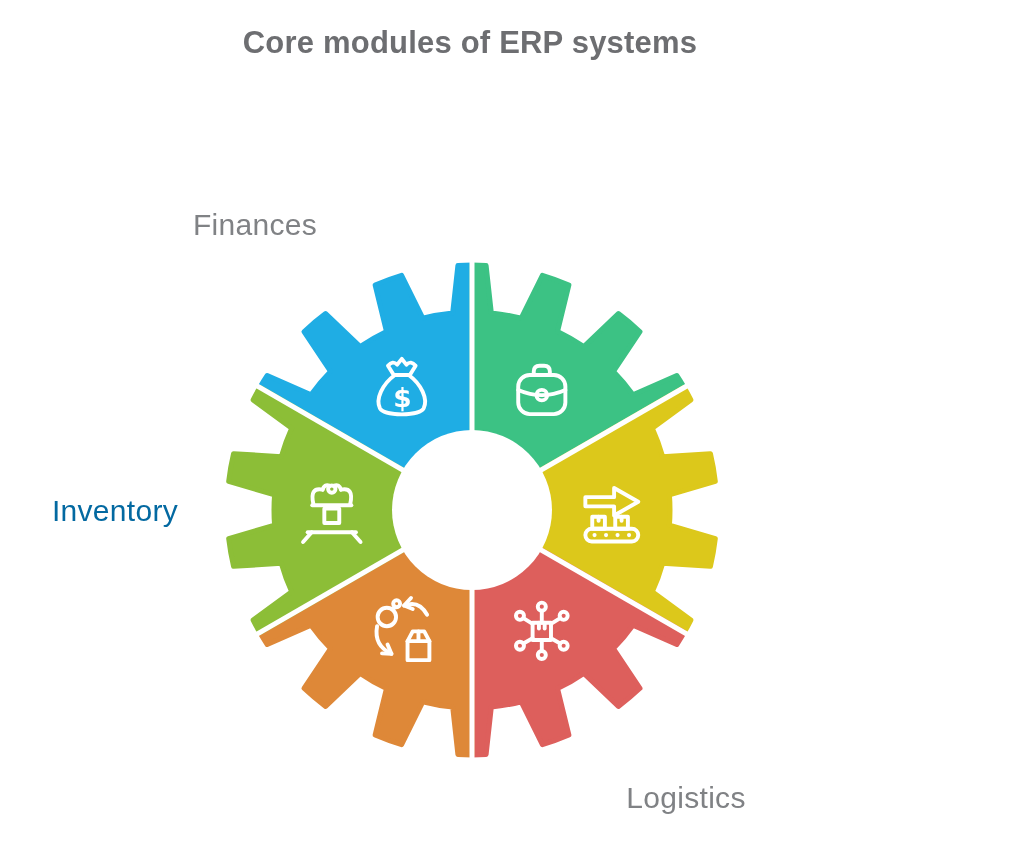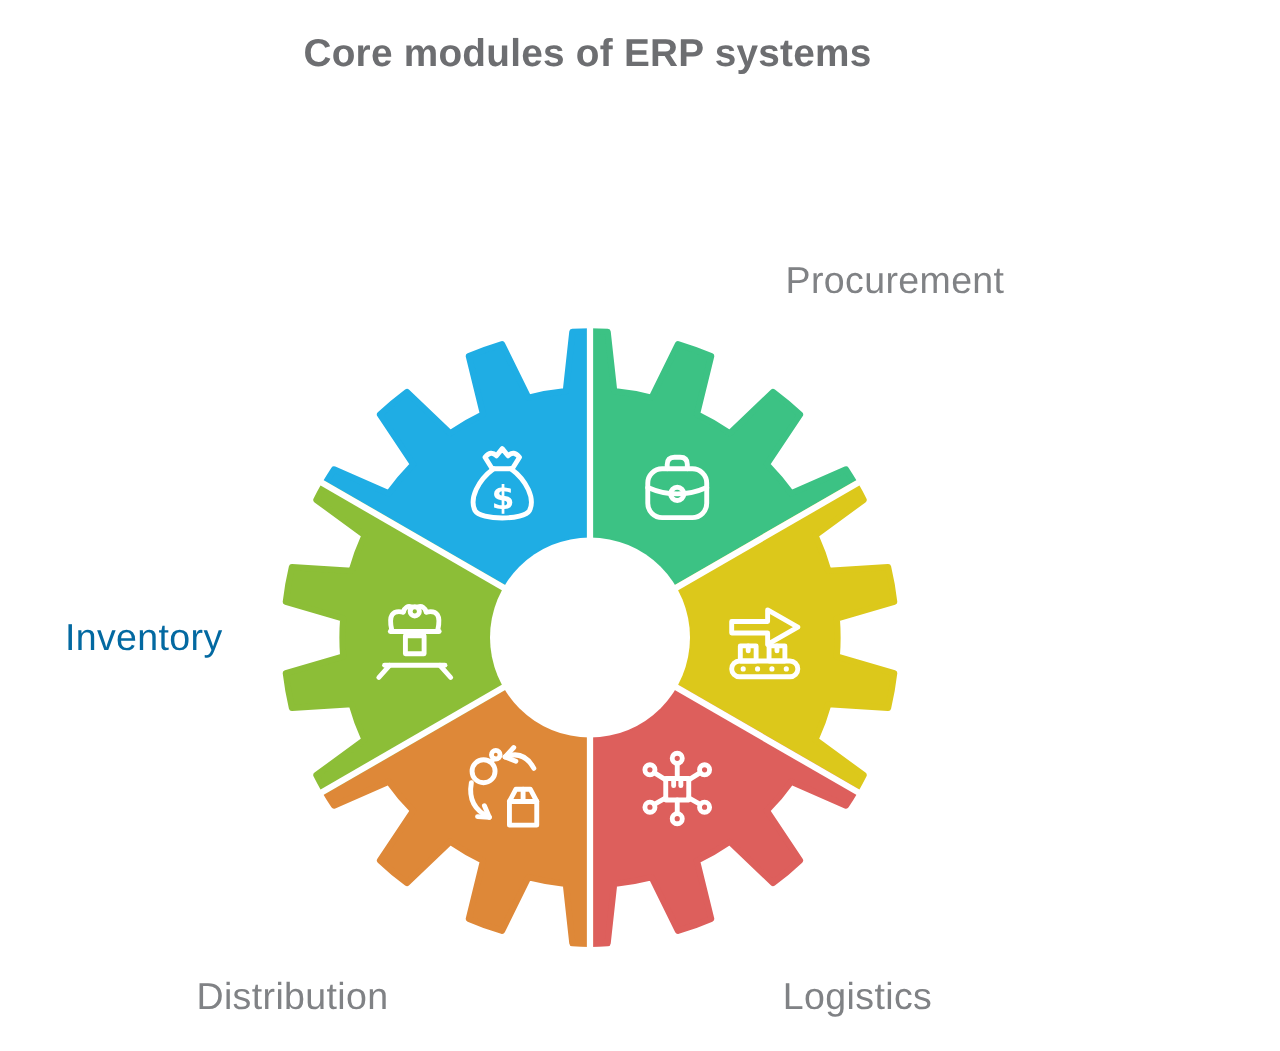--- a/index.html
+++ b/index.html
@@ -116,18 +116,17 @@
         <circle cx="32" cy="14" r="3.2"></circle>
         <path d="M15 28 H49"></path>
         <rect x="25.5" y="31" width="13" height="12.5"></rect>
         <path d="M11 51.5 H53"></path>
         <path d="M14.5 51.5 L7 60"></path>
         <path d="M49.5 51.5 L57 60"></path>
       </g>
     </g>
   </svg>
 
-  <div class="module-label lbl-procurement" style="color: rgb(128, 130, 133);">Procurement</div>
+  <div class="module-label lbl-finances" style="color: rgb(128, 130, 133);">Finances</div>
   <div class="module-label lbl-logistics" style="color: rgb(128, 130, 133);">Logistics</div>
-  <div class="module-label lbl-distribution" style="color: rgb(128, 130, 133);">Distribution</div>
   <div class="module-label lbl-inventory" style="color: #0369a1;">Inventory</div>
 
 </div>
 
 </body></html>

